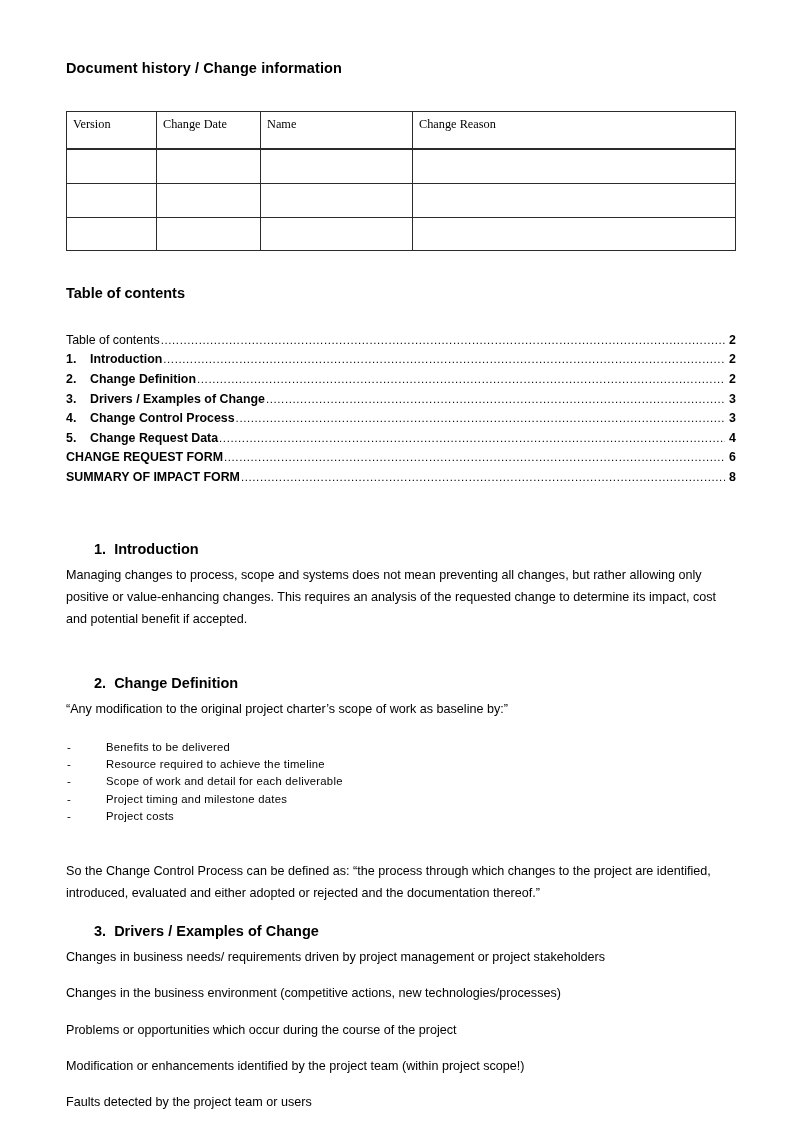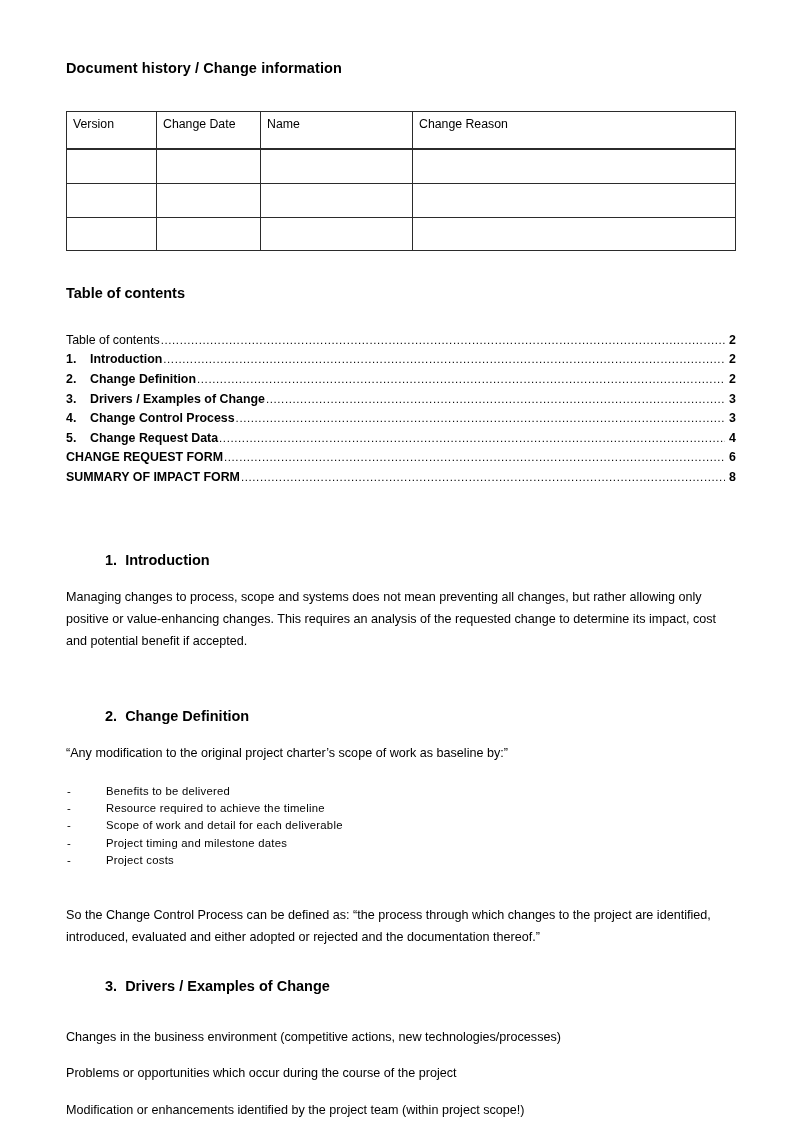--- a/index.html
+++ b/index.html
@@ -37,21 +37,21 @@
   }
   .toc-title {
     font-size: 14.5px;
     font-weight: bold;
     margin: 0;
     line-height: 1.2;
   }
   .numbered-heading {
     font-size: 14.5px;
     font-weight: bold;
-    margin: 11px;
+    margin: 0;
     padding-left: 28px;
     line-height: 1.25;
     white-space: pre;
   }
 
   
   .history-table {
     border-collapse: separate;
     border-spacing: 0;
     width: 670px;
@@ -67,20 +67,21 @@
   .history-table th,
   .history-table td {
     border-left: 1.6px solid #2b2b2b;
     border-top: 1.6px solid #2b2b2b;
     padding: 5px 0 5px 6px;
     text-align: left;
     font-weight: normal;
     vertical-align: top;
     height: 28px;
     box-sizing: border-box;
+    font-family: Liberation Serif, serif;
   }
   .history-table th {
     height: 38px;
     border-bottom: 1.6px solid #2b2b2b;
   }
   .history-table th:last-child,
   .history-table td:last-child {
     border-right: 1.6px solid #2b2b2b;
   }
   .history-table tbody tr:first-child td {
@@ -299,20 +300,21 @@
 
     <div class="spacer-34"></div>
 
     <p class="para">So the Change Control Process can be defined as:  “the process through which changes to the project are identified, introduced, evaluated and either adopted or rejected and the documentation thereof.”</p>
 
     <div class="spacer-18"></div>
 
     <h2 class="numbered-heading">3.  Drivers / Examples of Change</h2>
     <div class="spacer-6"></div>
 
+    <p class="para">Changes in business needs/ requirements driven by project management or project stakeholders</p>
     <div class="spacer-14"></div>
     <p class="para">Changes in the business environment (competitive actions, new technologies/processes)</p>
     <div class="spacer-14"></div>
     <p class="para">Problems or opportunities which occur during the course of the project</p>
     <div class="spacer-14"></div>
     <p class="para">Modification or enhancements identified by the project team (within project scope!)</p>
     <div class="spacer-14"></div>
     <p class="para">Faults detected by the project team or users</p>
 
   </div>

